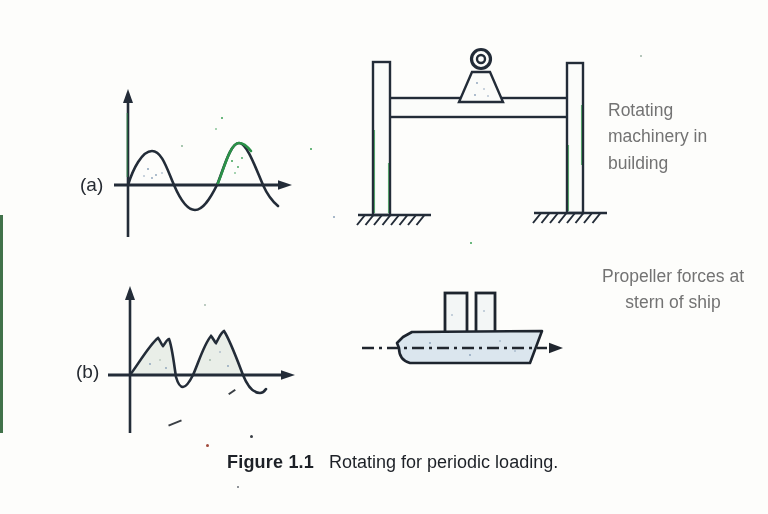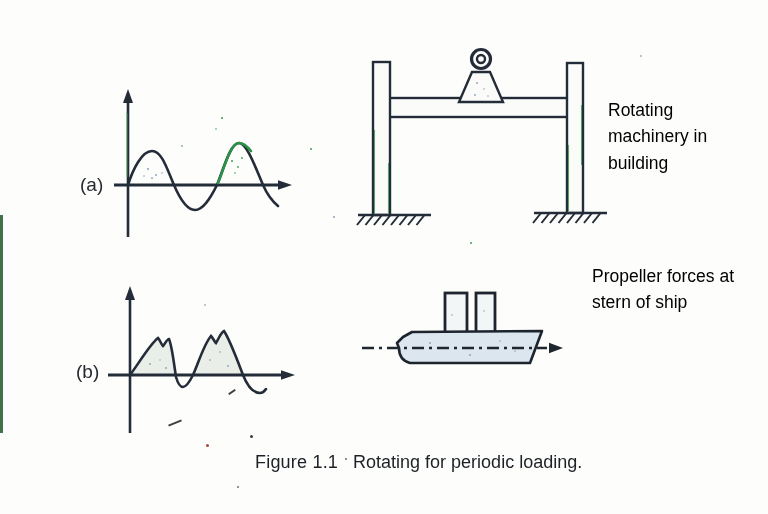--- a/index.html
+++ b/index.html
@@ -4,23 +4,23 @@
 <style>
   html,body{margin:0;padding:0;background:#ffffff;}
   #canvas{
     position:relative;width:768px;height:514px;overflow:hidden;
     background:#fdfdfb;
     font-family:"Liberation Sans", sans-serif;
     color:#20262e;
   }
   .abs{position:absolute;}
   .panel-label{font-size:19px;color:#252a31;}
-  .annotation{font-size:17.5px;line-height:1.5;color:#000000;}
+  .annotation{font-size:17.5px;line-height:1.5;color:#737373;}
   .caption{display:flex;gap:15px;font-size:18px;color:#1d2127;align-items:baseline;}
-  .caption .cap-label{font-weight:normal;letter-spacing:0.2px;margin-left:28px;}
+  .caption .cap-label{font-weight:bold;letter-spacing:0.2px;}
   svg{display:block;overflow:visible;}
   .speck{position:absolute;border-radius:50%;}
   .mark{position:absolute;background:#3a3f45;}
   #edge-bar{position:absolute;left:0;top:215px;width:3px;height:218px;background:#41724a;}
 </style>
 </head>
 <body>
 
 <div id="canvas">
 
@@ -136,21 +136,21 @@
       <circle cx="150" cy="56" r="0.8" fill="#8aa0b8"></circle>
         <circle cx="102" cy="30" r="0.8" fill="#8aa0b8"></circle>
       <circle cx="134" cy="26" r="0.8" fill="#8aa0b8"></circle>
         <circle cx="165" cy="66" r="0.8" fill="#8aa0b8"></circle>
     </g>
 
     <path d="M12 63 L197 63" stroke="#20262e" stroke-width="2.4" stroke-dasharray="12 5 3 5" fill="none"></path>
     <polygon points="213,63 199,57.8 199,68.2" fill="#20262e"></polygon>
   </svg>
 
-  <div class="abs annotation" style="left:592px;top:263px;width:162px;">Propeller forces at stern of ship</div>
+  <div class="abs annotation" style="left:592px;top:263px;width:162px;text-align:center;">Propeller forces at stern of ship</div>
 
   <div class="abs caption" style="left:227px;top:452px;">
     <span class="cap-label">Figure 1.1</span>
     <span>Rotating for periodic loading.</span>
   </div>
 
   <div class="mark" style="left:168px;top:422px;width:14px;height:2px;transform:rotate(-22deg);"></div>
   <div class="mark" style="left:228px;top:391px;width:8px;height:2px;transform:rotate(-35deg);"></div>
   <div class="speck" style="left:250px;top:435px;width:3px;height:3px;background:#3a3f45;"></div>
   <div class="speck" style="left:237px;top:486px;width:2px;height:2px;background:#6b7078;"></div>

